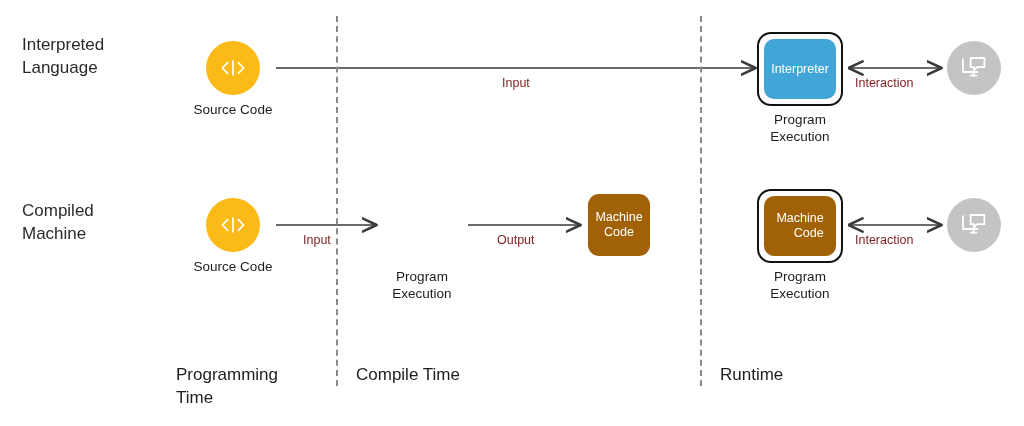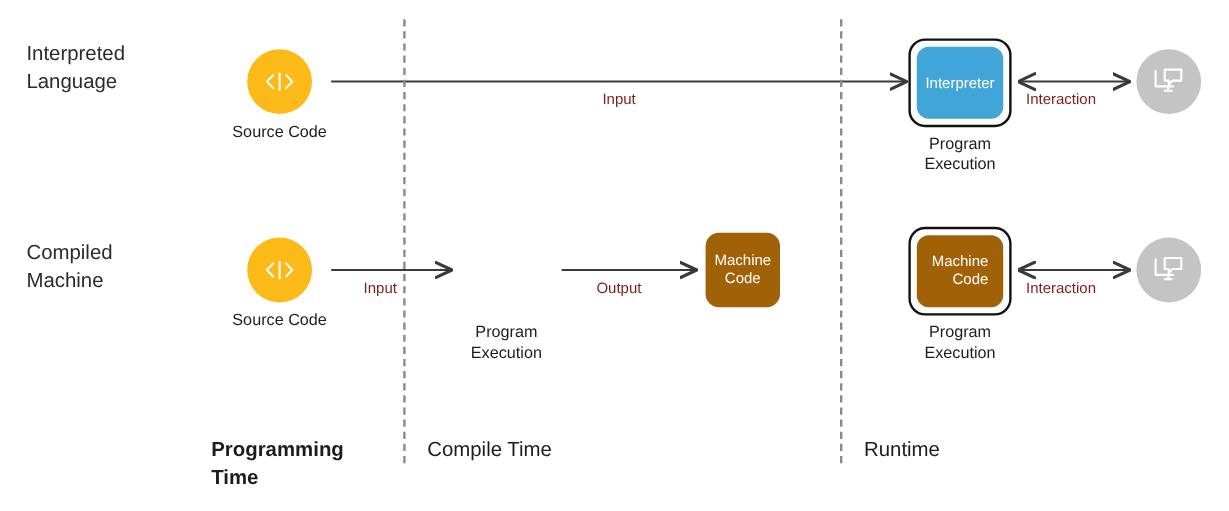--- a/index.html
+++ b/index.html
@@ -241,20 +241,20 @@
       <svg class="code-glyph" width="26" height="24" viewBox="0 0 26 24" xmlns="http://www.w3.org/2000/svg">
         <path d="M2 3.2 L2 16 L16.5 16" fill="none" stroke="#ffffff" stroke-width="1.8" stroke-linecap="round" stroke-linejoin="round"></path>
         <path d="M9.6 19.6 L15.4 19.6" stroke="#ffffff" stroke-width="1.8" stroke-linecap="round"></path>
         <path d="M12.5 16 L12.5 19.6" stroke="#ffffff" stroke-width="1.8" stroke-linecap="round"></path>
         <path d="M9.6 2 L23.4 2 L23.4 11.2 L16.2 11.2 L12.9 14.4 L12.9 11.2
                  L9.6 11.2 Z" fill="#C4C4C4" stroke="#ffffff" stroke-width="1.8" stroke-linejoin="round"></path>
       </svg>
     </span>
   </div>
 
-  <div class="phase-label" style="left:176px; top:364px; width:150px;font-weight:bold;">Programming
+  <div class="phase-label" style="left:176px; top:364px; width:150px;">Programming
 Time</div>
 
   <div class="phase-label" style="left:356px; top:364px; width:200px;">Compile Time</div>
 
   <div class="phase-label" style="left:720px; top:364px; width:160px;">Runtime</div>
 
 </div>
 
 </body></html>

